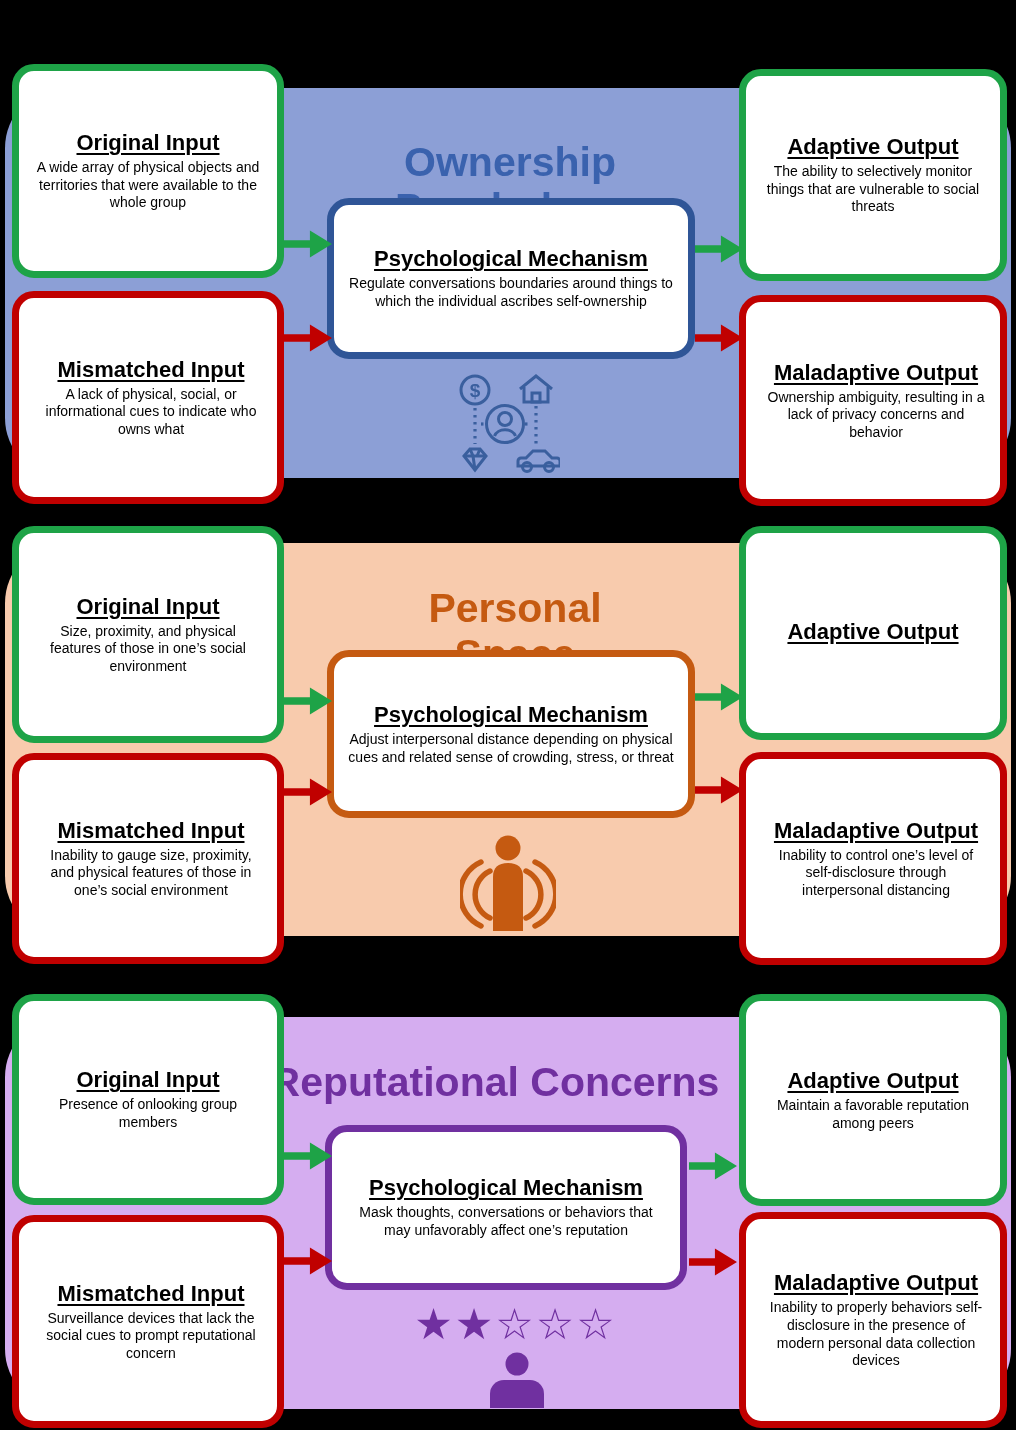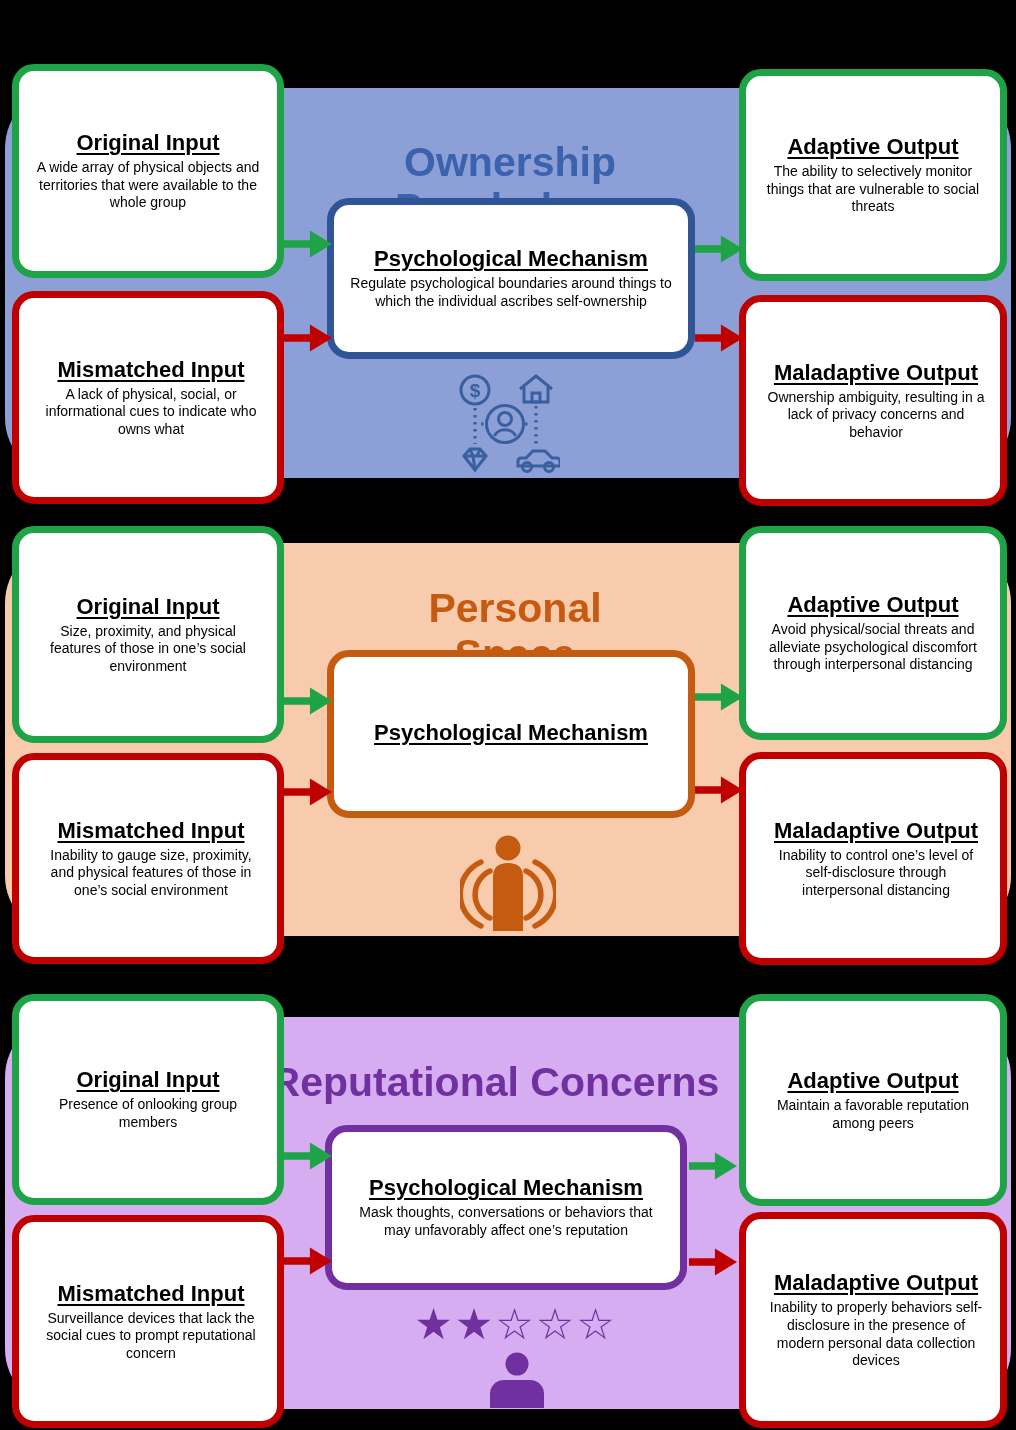--- a/index.html
+++ b/index.html
@@ -55,21 +55,21 @@
     <div class="btxt">A wide array of physical objects and territories that were available to the whole group</div>
   </div>
 
   <div class="wbox b-red" style="left:12px;top:291px;width:272px;height:213px;">
     <div class="head">Mismatched Input</div>
     <div class="btxt">A lack of physical, social, or informational cues to indicate who owns what</div>
   </div>
 
   <div class="wbox b-blue" style="left:327px;top:198px;width:368px;height:161px;">
     <div class="head">Psychological Mechanism</div>
-    <div class="btxt">Regulate psychological boundaries around things to which the individual ascribes self-ownership</div>
+    <div class="btxt">Regulate conversations boundaries around things to which the individual ascribes self-ownership</div>
   </div>
 
   <div class="wbox b-green" style="left:739px;top:69px;width:268px;height:212px;">
     <div class="head">Adaptive Output</div>
     <div class="btxt">The ability to selectively monitor things that are vulnerable to social threats</div>
   </div>
 
   <div class="wbox b-red" style="left:739px;top:295px;width:268px;height:211px;">
     <div class="head">Maladaptive Output</div>
     <div class="btxt">Ownership ambiguity, resulting in a lack of privacy concerns and behavior</div>
@@ -124,25 +124,25 @@
     <div class="btxt">Size, proximity, and physical features of those in one’s social environment</div>
   </div>
 
   <div class="wbox b-red" style="left:12px;top:753px;width:272px;height:211px;">
     <div class="head">Mismatched Input</div>
     <div class="btxt">Inability to gauge size, proximity, and physical features of those in one’s social environment</div>
   </div>
 
   <div class="wbox b-orange" style="left:327px;top:650px;width:368px;height:168px;">
     <div class="head">Psychological Mechanism</div>
+    <div class="btxt">Adjust interpersonal distance depending on physical cues and related sense of crowding, stress, or threat</div>
   </div>
 
   <div class="wbox b-green" style="left:739px;top:526px;width:268px;height:214px;">
     <div class="head">Adaptive Output</div>
-    <div class="btxt">Avoid physical/social threats and alleviate psychological discomfort through interpersonal distancing</div>
   </div>
 
   <div class="wbox b-red" style="left:739px;top:752px;width:268px;height:213px;">
     <div class="head">Maladaptive Output</div>
     <div class="btxt">Inability to control one’s level of self-disclosure through interpersonal distancing</div>
   </div>
 
   <svg class="arrow" style="left:284px;top:684px;" viewBox="0 0 50 34">
     <polygon points="0,13 27,13 27,3 50,17 27,31 27,21 0,21" fill="var(--green)"></polygon>
     </svg>

